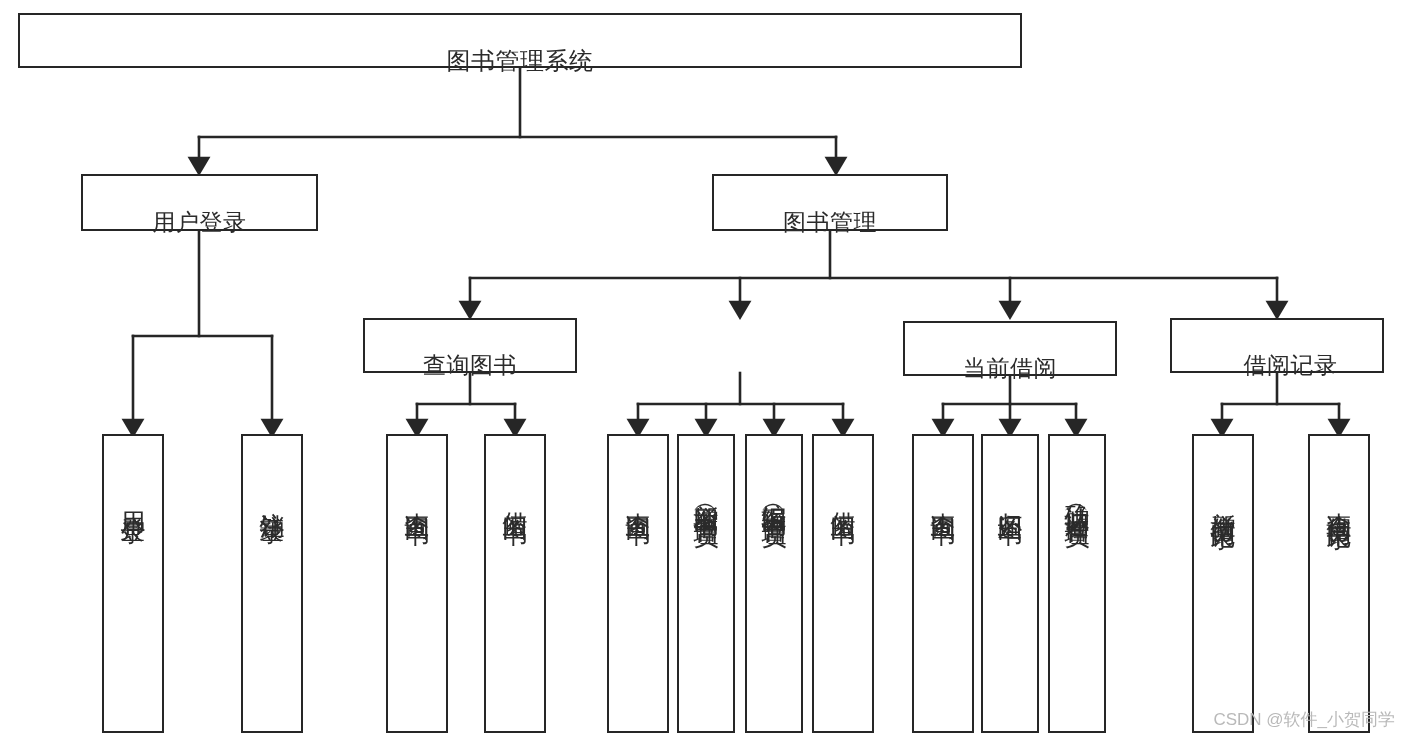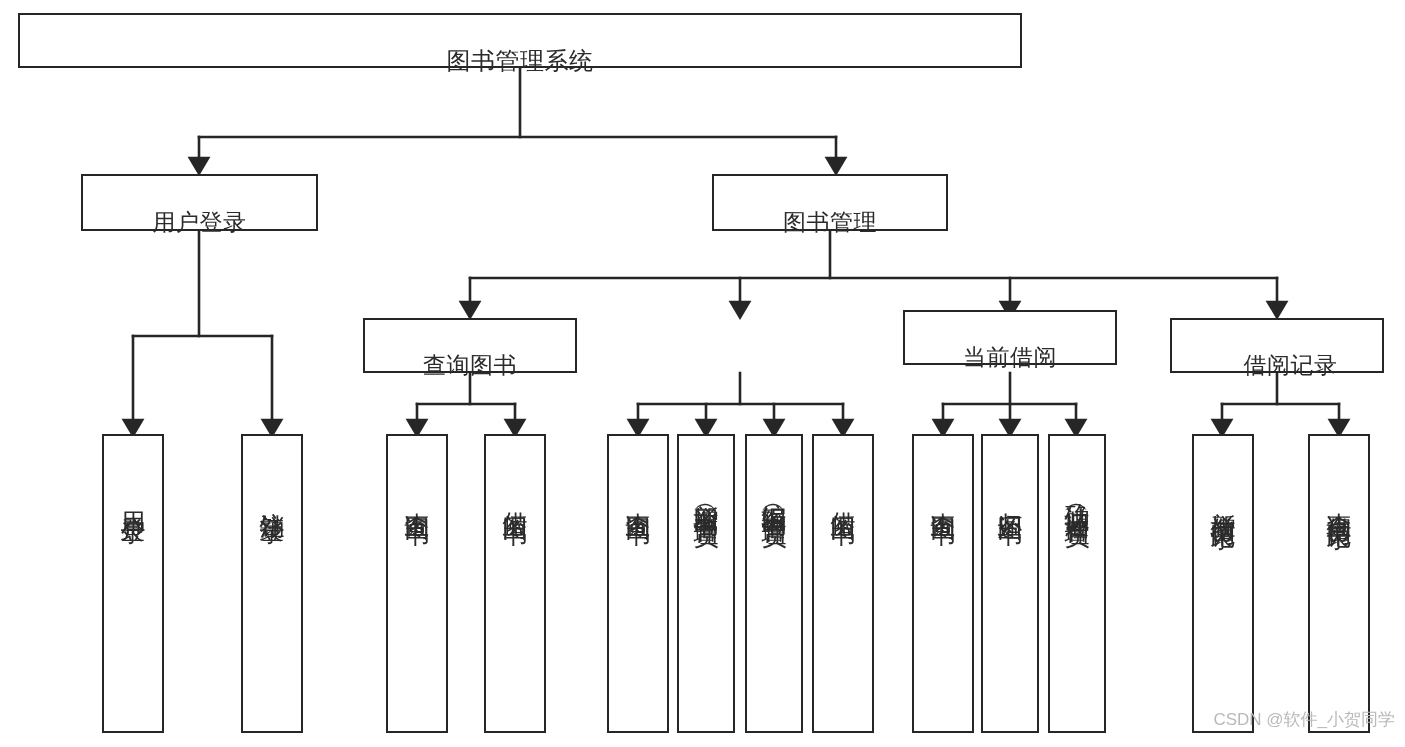--- a/index.html
+++ b/index.html
@@ -141,21 +141,21 @@
   <div class="node horiz" style="left:81px; top:174px; width:237px; height:57px;">
     <span class="lbl">用户登录</span>
   </div>
   <div class="node horiz" style="left:712px; top:174px; width:236px; height:57px;">
     <span class="lbl">图书管理</span>
   </div>
 
   <div class="node horiz" style="left:363px; top:318px; width:214px; height:55px;">
     <span class="lbl">查询图书</span>
   </div>
-  <div class="node horiz" style="left:903px; top:310px; width:214px; height:55px;">
+  <div class="node horiz" style="left:903px; top:321px; width:214px; height:55px;">
     <span class="lbl">当前借阅</span>
   </div>
   <div class="node horiz" style="left:1170px; top:318px; width:214px; height:55px;padding-left:27px;">
     <span class="lbl">借阅记录</span>
   </div>
 
   <div class="node vert" style="left:102px; top:434px; width:62px; height:299px;">
     <span class="lbl">用户登录</span>
   </div>
   <div class="node vert" style="left:241px; top:434px; width:62px; height:299px;">

